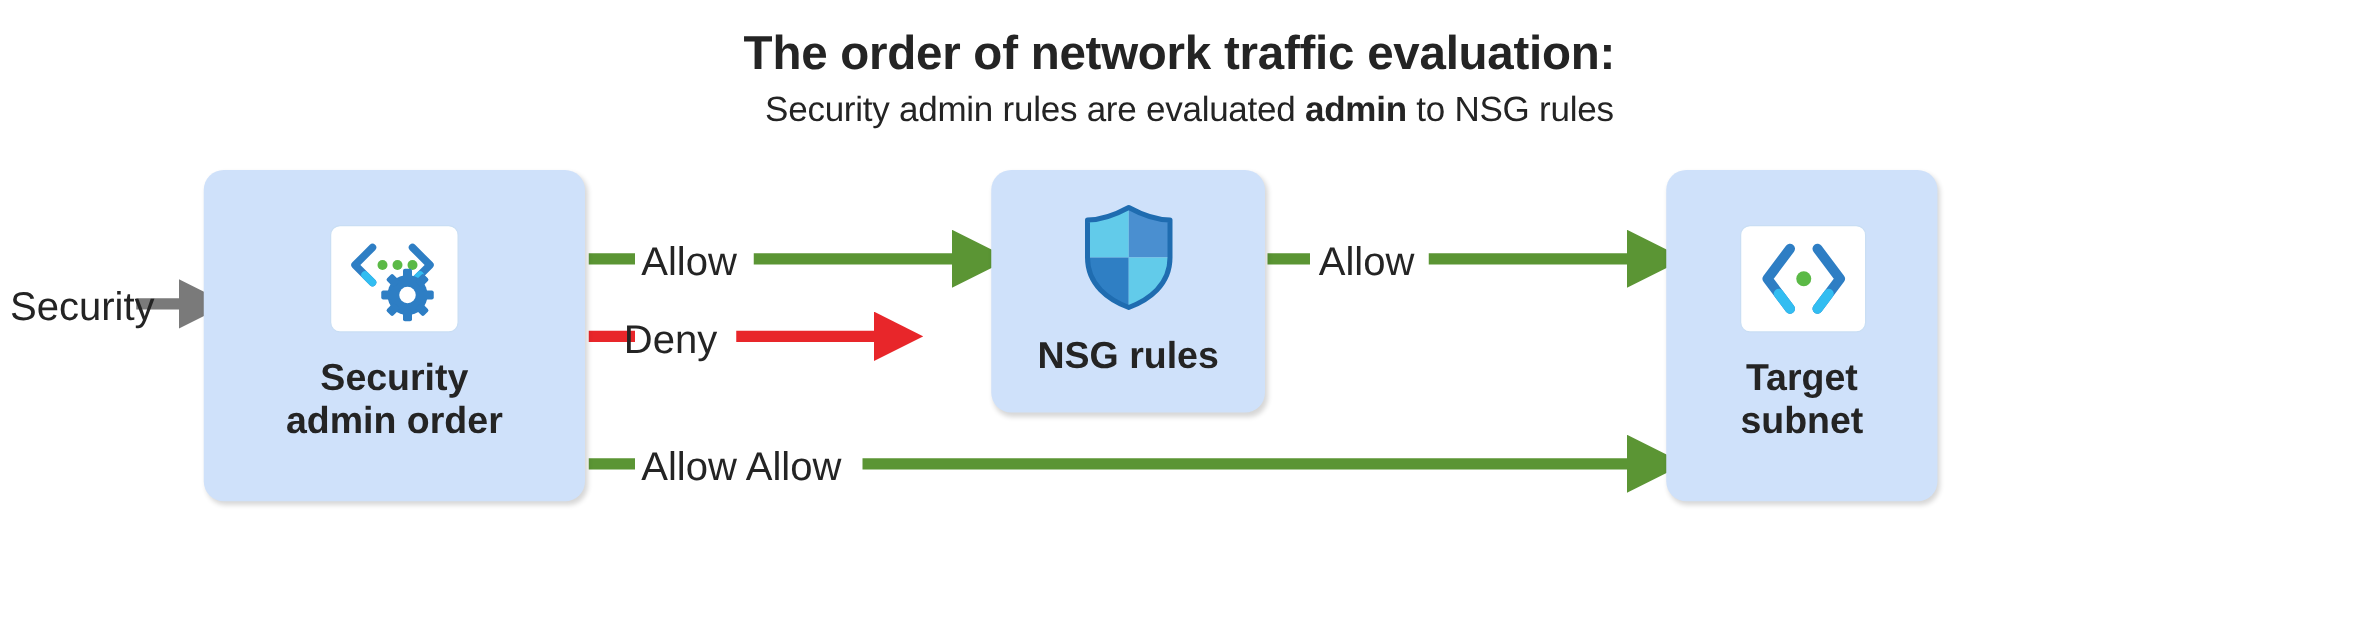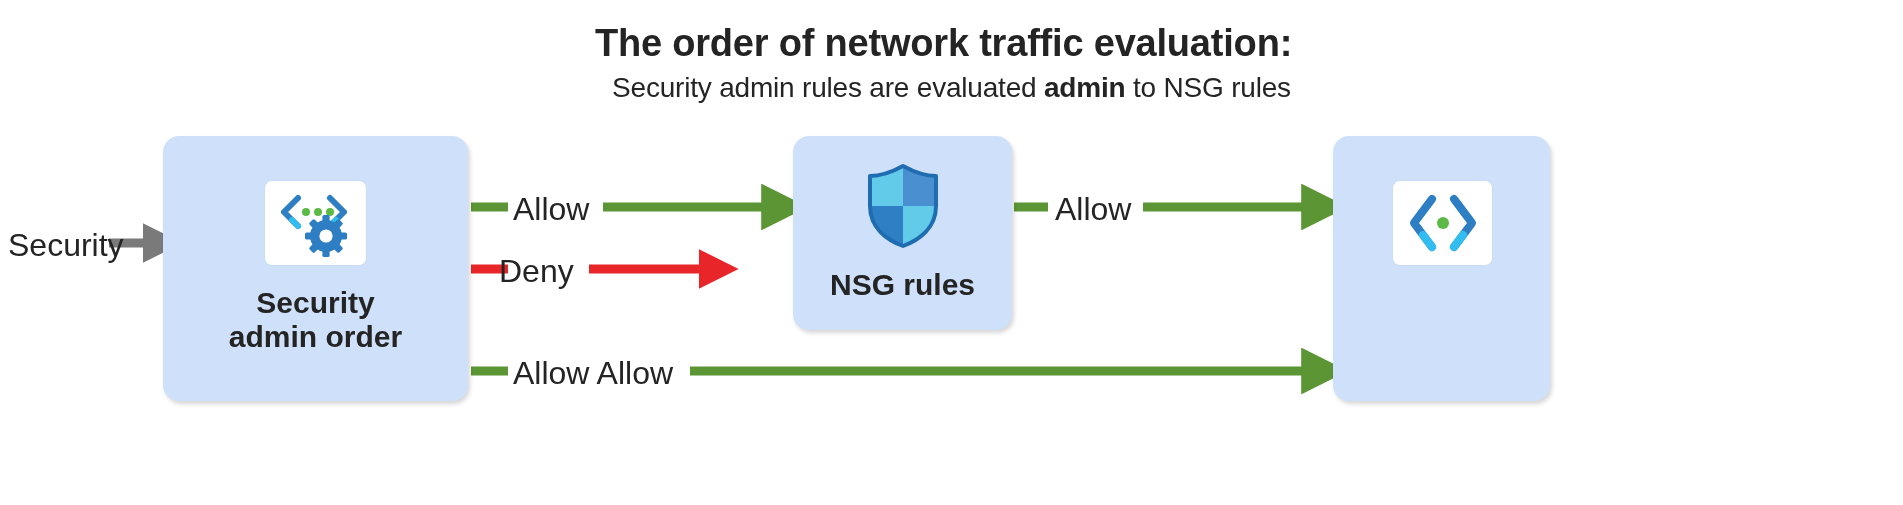--- a/index.html
+++ b/index.html
@@ -210,15 +210,17 @@
   <div class="node" id="node-target">
     <div class="icon-tile" style="left:59px; top:44px; width:99px; height:84px;">
       <svg width="78" height="64" viewBox="0 0 78 64" xmlns="http://www.w3.org/2000/svg">
         <path d="M28 8 L10 32 L28 56" fill="none" stroke="#2e7ec4" stroke-width="8" stroke-linecap="round" stroke-linejoin="round"></path>
         <path d="M50 8 L68 32 L50 56" fill="none" stroke="#2e7ec4" stroke-width="8" stroke-linecap="round" stroke-linejoin="round"></path>
         <path d="M19 44 L28 56" fill="none" stroke="#32bdf1" stroke-width="8" stroke-linecap="round"></path>
         <path d="M59 44 L50 56" fill="none" stroke="#32bdf1" stroke-width="8" stroke-linecap="round"></path>
         <circle cx="39" cy="32" r="6" fill="#5bb946"></circle>
       </svg>
     </div>
+    <div class="node-label" style="top:150px;">Target
+subnet</div>
   </div>
 
 </div>
 
 </body></html>

